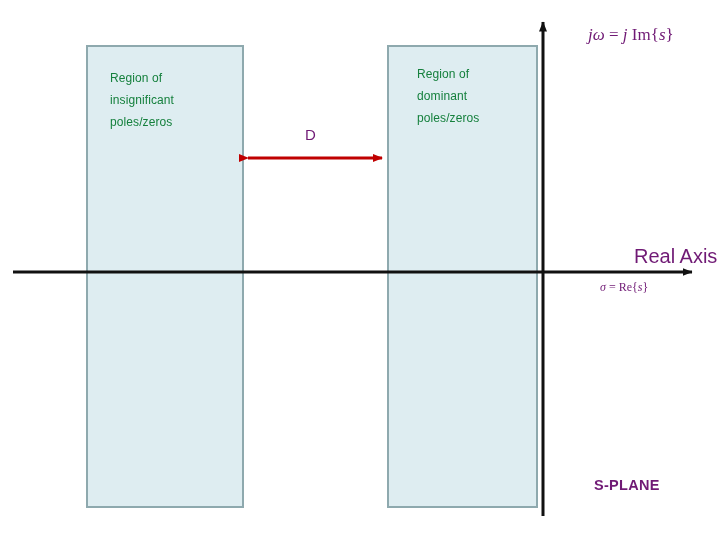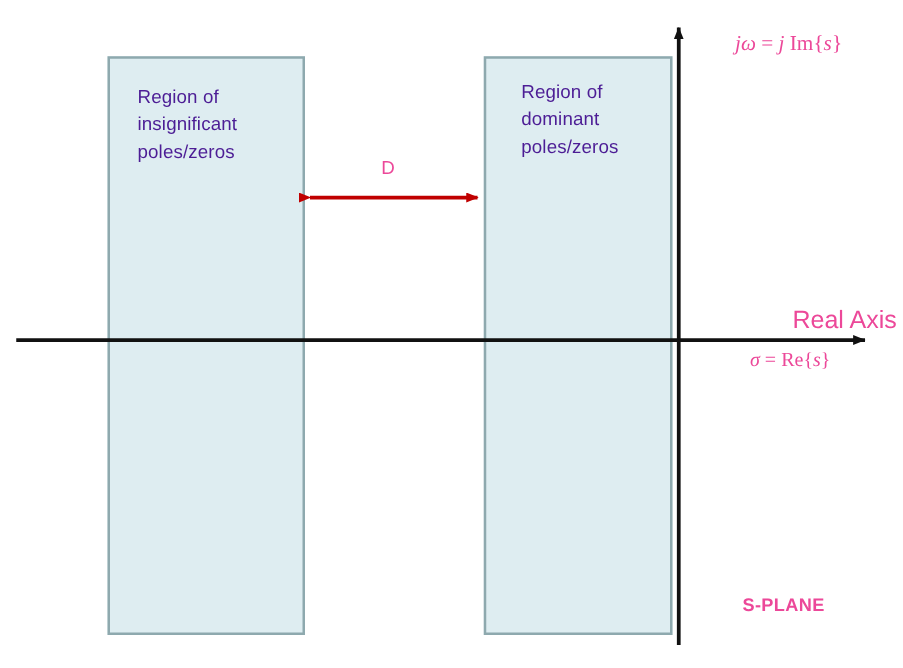--- a/index.html
+++ b/index.html
@@ -23,61 +23,61 @@
     border: 2px solid #8ea9ae;
     box-sizing: border-box;
   }
   #region-left  { left: 86px;  top: 45px; width: 158px; height: 463px; }
   #region-right { left: 387px; top: 45px; width: 151px; height: 463px; }
 
   .region-label {
     position: absolute;
     top: 20px;
     left: 22px;
-    font-size: 15px;
+    font-size: 12px;
     line-height: 22px;
-    color: #4c1d95;
+    color: #15803d;
     white-space: pre-line;
     letter-spacing: 0.1px;
   }
   #region-right .region-label { left: 28px; top: 16px; }
 
   
   .axis-svg {
     position: absolute;
     left: 0;
     top: 0;
     width: 722px;
     height: 534px;
     overflow: visible;
     pointer-events: none;
   }
 
   
   .lbl {
     position: absolute;
     white-space: nowrap;
-    color: #ec4899;
+    color: #701a75;
   }
   #label-imag-axis {
     left: 588px;
     top: 25px;
     font-family: "Liberation Serif", serif;
     font-size: 17px;
   }
   #label-real-axis-name {
     left: 634px;
     top: 245px;
     font-size: 20px;
   }
   #label-real-axis-math {
     left: 600px;
     top: 280px;
     font-family: "Liberation Serif", serif;
-    font-size: 16px;
+    font-size: 12px;
   }
   #label-splane {
     left: 594px;
     top: 477px;
     font-size: 14.5px;
     letter-spacing: 0.3px;
     font-weight: bold;
   }
   #label-distance {
     left: 305px;

